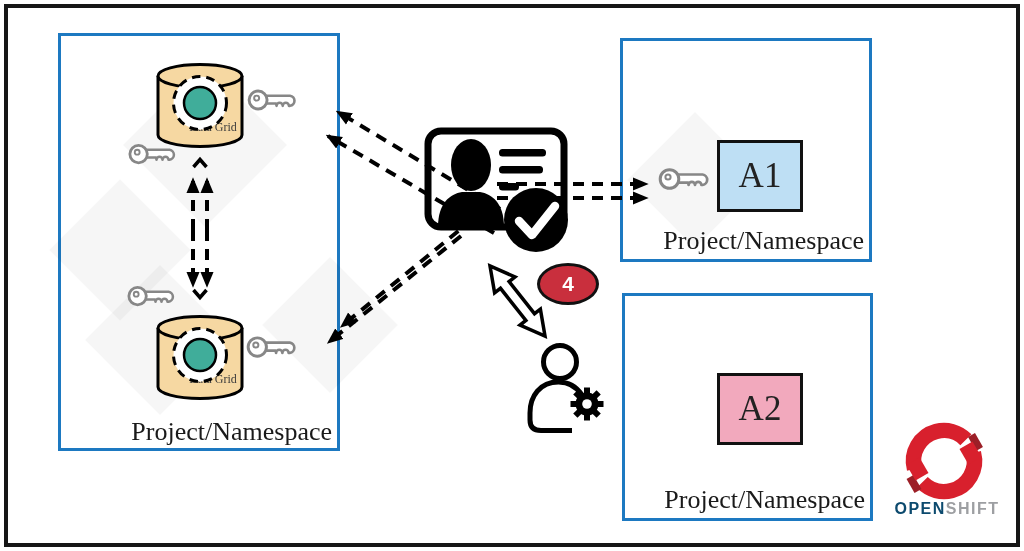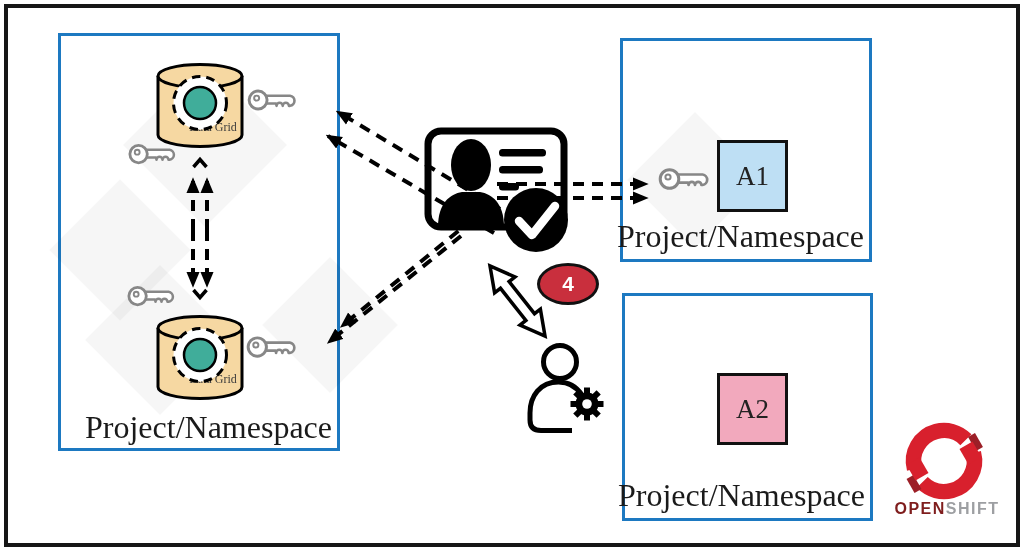--- a/index.html
+++ b/index.html
@@ -4,37 +4,37 @@
 <style>
   html,body{margin:0;padding:0;background:#ffffff;}
   #canvas{position:relative;width:1024px;height:551px;background:#ffffff;overflow:hidden;
           font-family:"Liberation Serif", serif;}
   #frame{position:absolute;left:4px;top:4px;width:1016px;height:543px;
          border:4px solid #161616;box-sizing:border-box;}
   .ns-box{position:absolute;border:3px solid #1d79c1;box-sizing:border-box;background:transparent;}
   #left-box{left:58px;top:33px;width:282px;height:418px;}
   #rt-box{left:620px;top:38px;width:252px;height:224px;}
   #rb-box{left:622px;top:293px;width:251px;height:228px;}
-  .ns-label{position:absolute;right:5px;bottom:3px;font-size:32px;line-height:1.05;
+  .ns-label{position:absolute;right:5px;bottom:3px;font-size:26px;line-height:1.05;
             color:#1a1a1a;white-space:nowrap;}
   #rt-box .ns-label,#rb-box .ns-label{bottom:5px;}
-  .app-square{position:absolute;width:71px;height:72px;border:3px solid #111;box-sizing:border-box;
-              display:flex;align-items:center;justify-content:center;font-size:27px;color:#222;}
+  .app-square{position:absolute;width:86px;height:72px;border:3px solid #111;box-sizing:border-box;
+              display:flex;align-items:center;justify-content:center;font-size:35px;color:#222;}
   #a1-square{left:717px;top:140px;background:#bedff4;}
   #a2-square{left:717px;top:373px;background:#f2a9bd;}
   #svg-layer{position:absolute;left:0;top:0;z-index:2;}
   .htext{position:absolute;z-index:3;}
   #step-badge{left:537px;top:263px;width:62px;height:42px;background:#c92f3d;
               border:3.5px solid #111;border-radius:50%;box-sizing:border-box;
               display:flex;align-items:center;justify-content:center;
               color:#fff;font-family:"Liberation Sans",sans-serif;font-weight:bold;font-size:21px;}
   #openshift-text{left:884px;top:500px;width:126px;text-align:center;
                   font-family:"Liberation Sans",sans-serif;font-weight:bold;font-size:16px;
                   letter-spacing:1.5px;white-space:nowrap;}
-  #openshift-text .b{color:#7f1d1d;}
+  #openshift-text .b{color:#0c4a6e;}
   #openshift-text .g{color:#9d9fa2;}
   .z1{z-index:1;} .z3{z-index:3;}
 </style>
 </head>
 <body>
 
 <div id="canvas">
 
   <div id="frame"></div>
 

